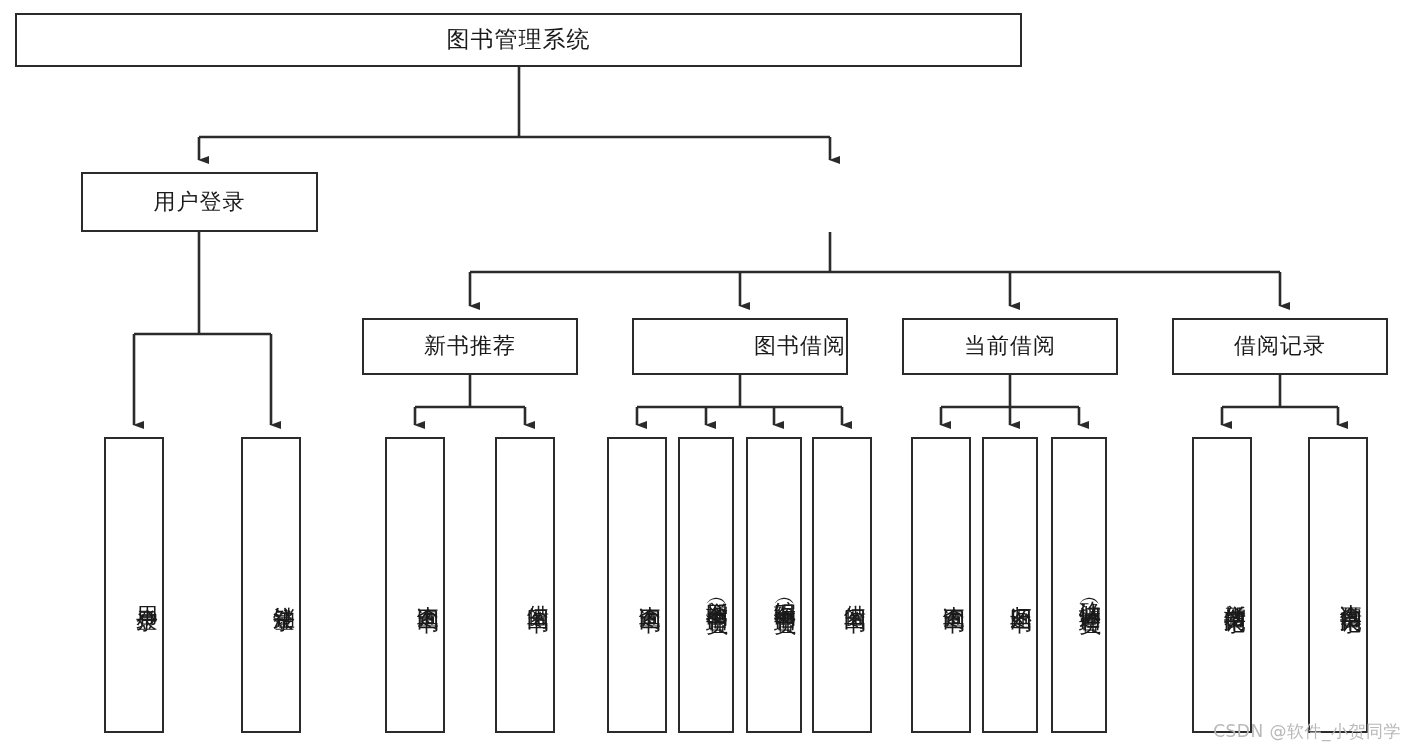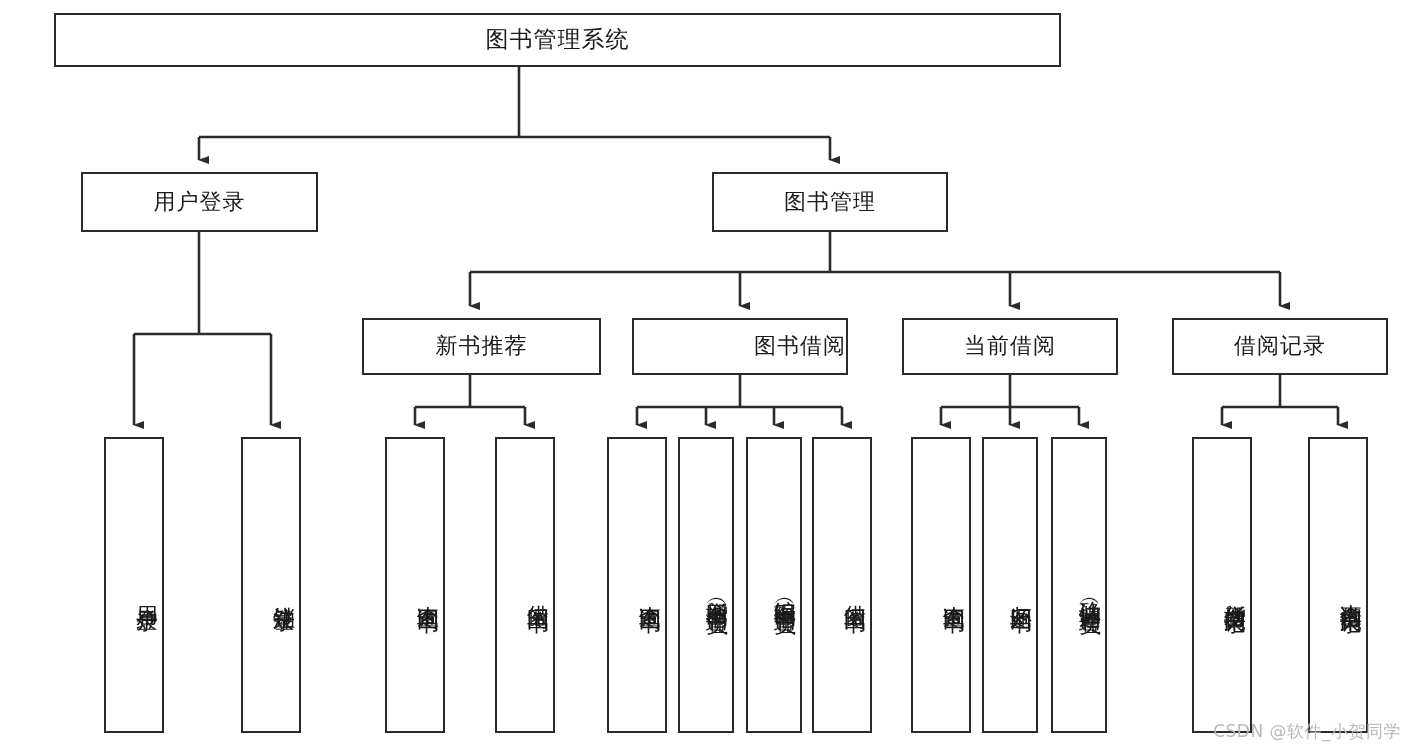--- a/index.html
+++ b/index.html
@@ -47,21 +47,20 @@
     justify-content: center;
     padding-top: 14px;
   }
   .node.v span {
     writing-mode: vertical-rl;
     text-orientation: upright;
     display: block;
   }
   .node.title {
     font-size: 23px;
-    margin-left: 39px;
   }
   #watermark {
     position: absolute;
     right: 4px;
     bottom: 4px;
     font-size: 17px;
     color: #b9b9b9;
     letter-spacing: 0.5px;
     white-space: nowrap;
   }
@@ -121,25 +120,22 @@
     </g>
   </svg>
 
   <div class="node h title" style="left:15px; top:13px; width:1007px; height:54px;">
     <span>图书管理系统</span>
   </div>
 
   <div class="node h" style="left:81px; top:172px; width:237px; height:60px;">
     <span>用户登录</span>
   </div>
-  <div class="node h" style="left:712px; top:172px; width:236px; height:60px;">
-    <span>图书管理</span>
-  </div>
 
-  <div class="node h" style="left:362px; top:318px; width:239px; height:57px;">
+  <div class="node h" style="left:362px; top:318px; width:216px; height:57px;">
     <span>新书推荐</span>
   </div>
   <div class="node h" style="left:632px; top:318px; width:216px; height:57px;justify-content:flex-end;">
     <span>图书借阅</span>
   </div>
   <div class="node h" style="left:1172px; top:318px; width:216px; height:57px;">
     <span>借阅记录</span>
   </div>
   <div class="node h" style="left:902px; top:318px; width:216px; height:57px;">
     <span>当前借阅</span>

